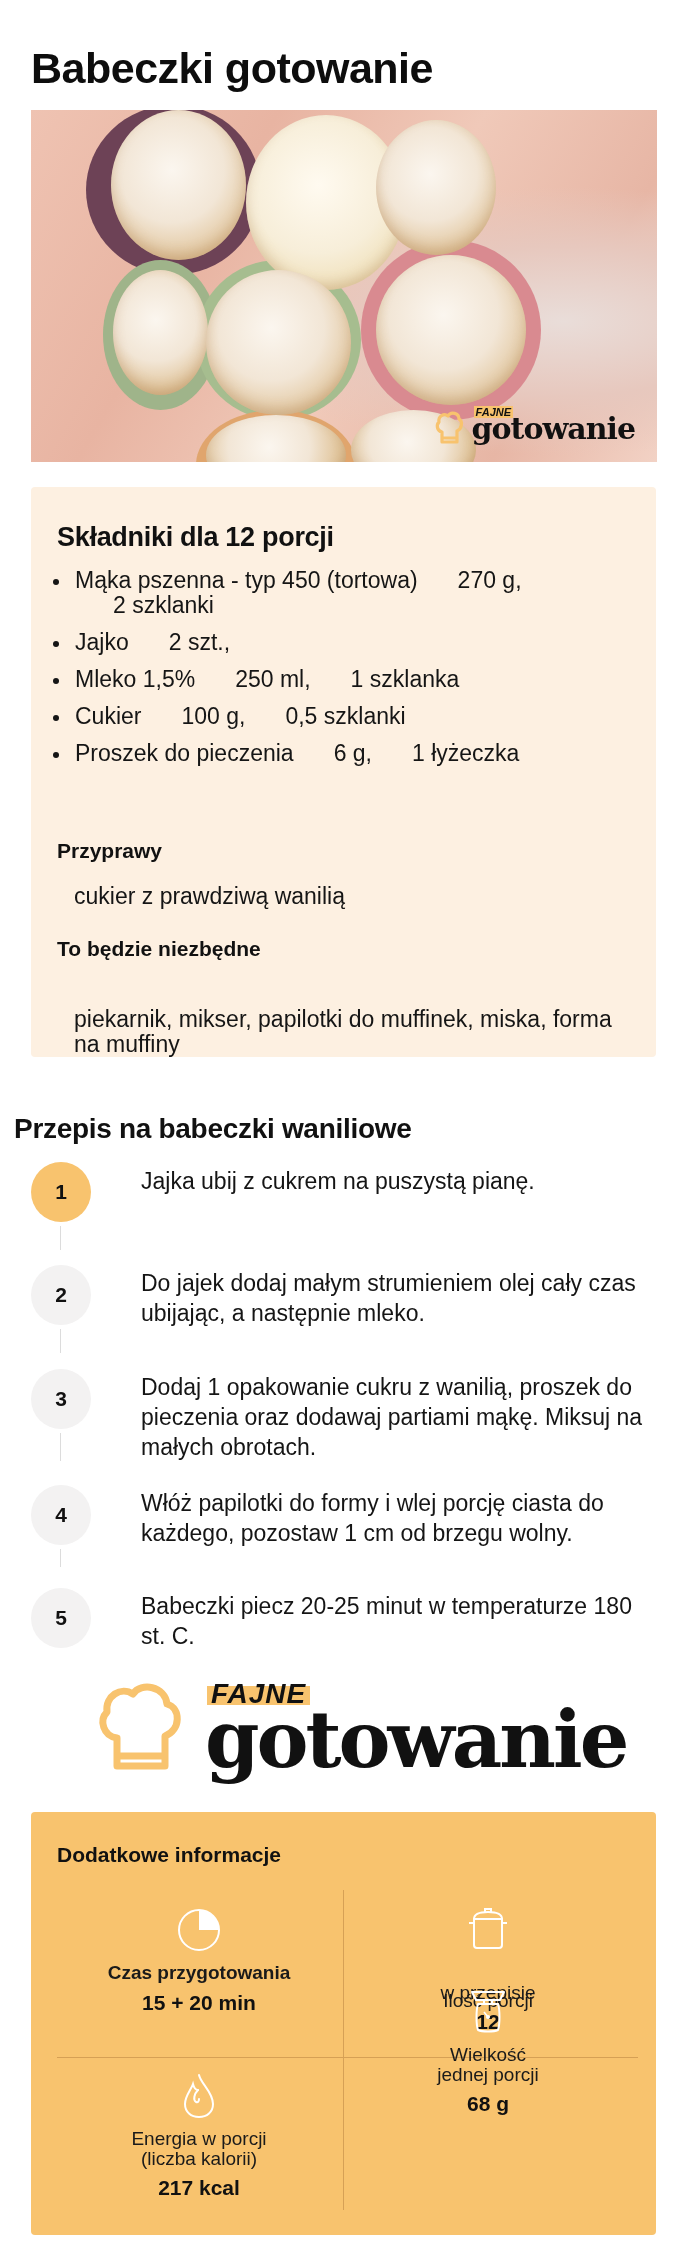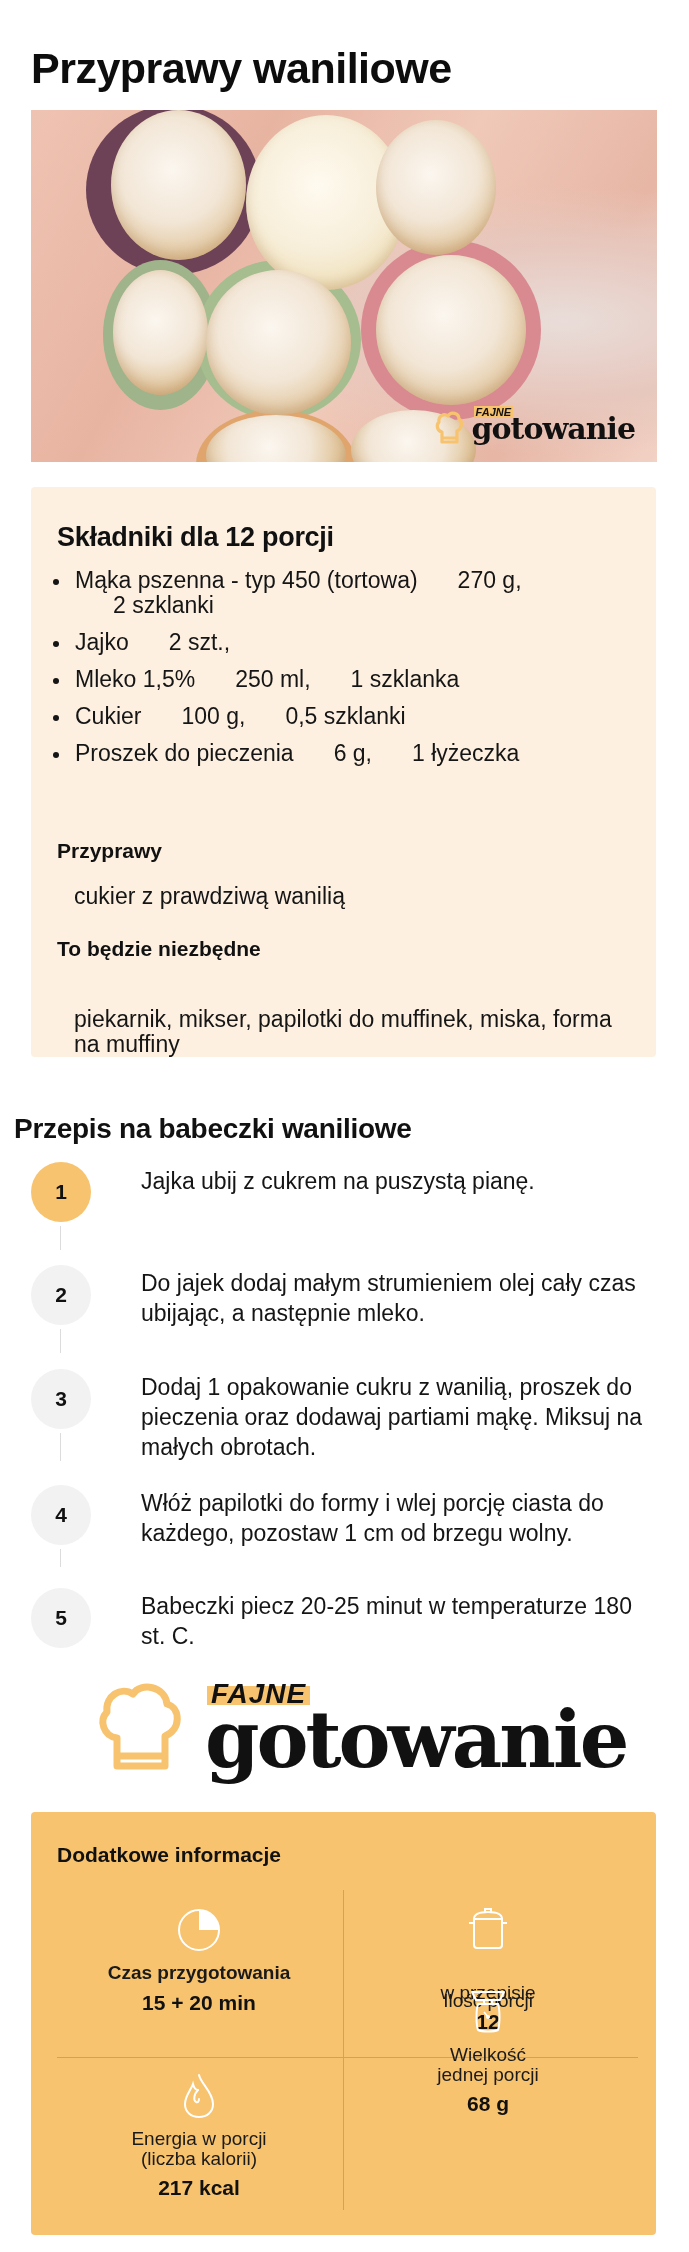--- a/index.html
+++ b/index.html
@@ -53,21 +53,21 @@
   .info-vdiv { left:343px; top:1890px; width:1px; height:320px; background:#d6a055; }
   .info-hdiv { left:57px; top:2057px; width:581px; height:1px; background:#d6a055; }
   .info-cell { width:290px; text-align:center; }
   .info-icon { position:absolute; left:50%; transform:translateX(-50%); }
   .info-label { position:absolute; left:0; right:0; font-size:19px; line-height:20px; color:#1a1a1a; }
   .info-value { position:absolute; left:0; right:0; font-size:21px; font-weight:bold; line-height:24px; color:#111; }
 </style>
 </head>
 <body>
 
-<h1 class="abs page-title" style="margin:0;">Przyprawy waniliowe</h1>
+<h1 class="abs page-title" style="margin:0;">Babeczki gotowanie</h1>
 
 <div class="abs hero">
 
   <div class="cup" style="left:55px;top:-5px;width:175px;height:170px;background:#6d4256;"></div>
   <div class="cup" style="left:72px;top:150px;width:115px;height:150px;background:#9fb48a;"></div>
   <div class="cup" style="left:165px;top:150px;width:165px;height:160px;background:#a6bd8f;"></div>
   <div class="cup" style="left:330px;top:130px;width:180px;height:180px;background:#d98a90;"></div>
   <div class="cup" style="left:165px;top:300px;width:160px;height:110px;background:#e0a56d;"></div>
 
   <div class="muffin" style="left:80px;top:0px;width:135px;height:150px;"></div>

